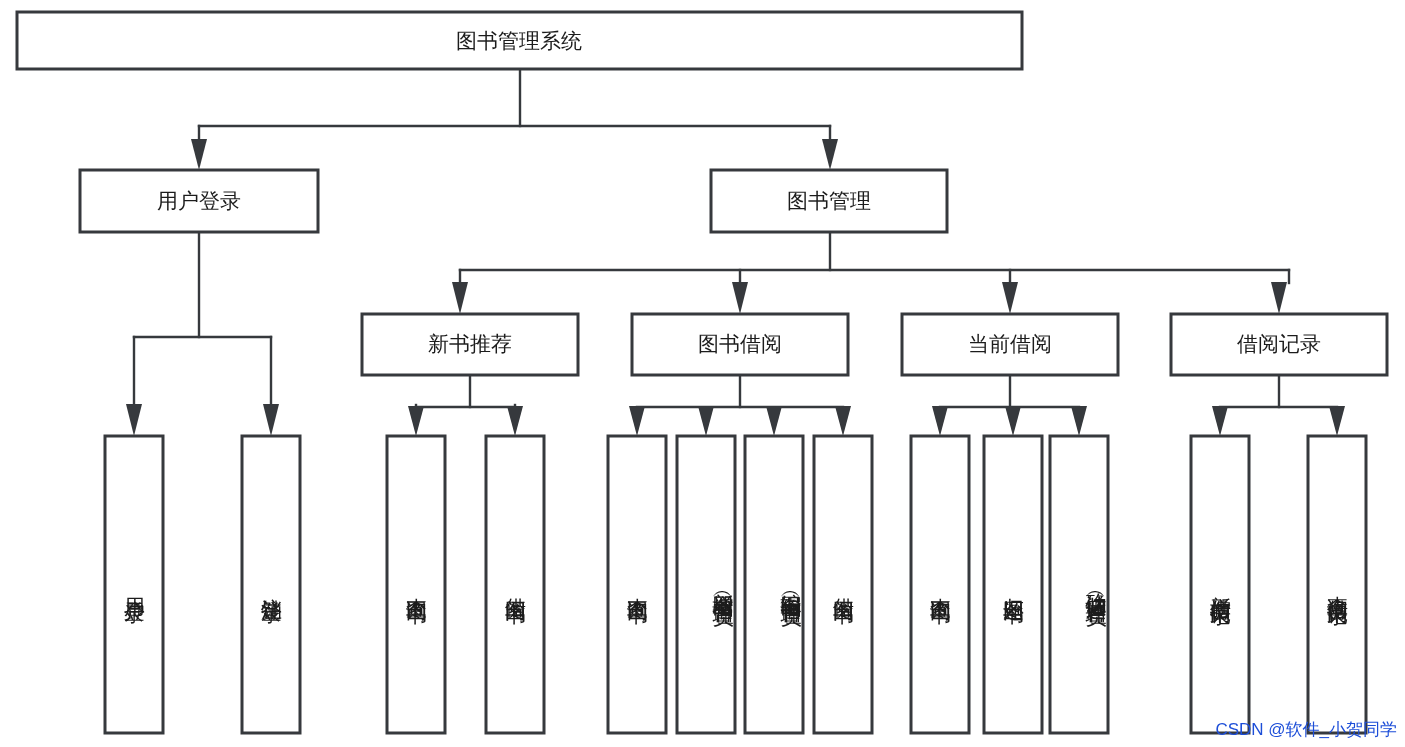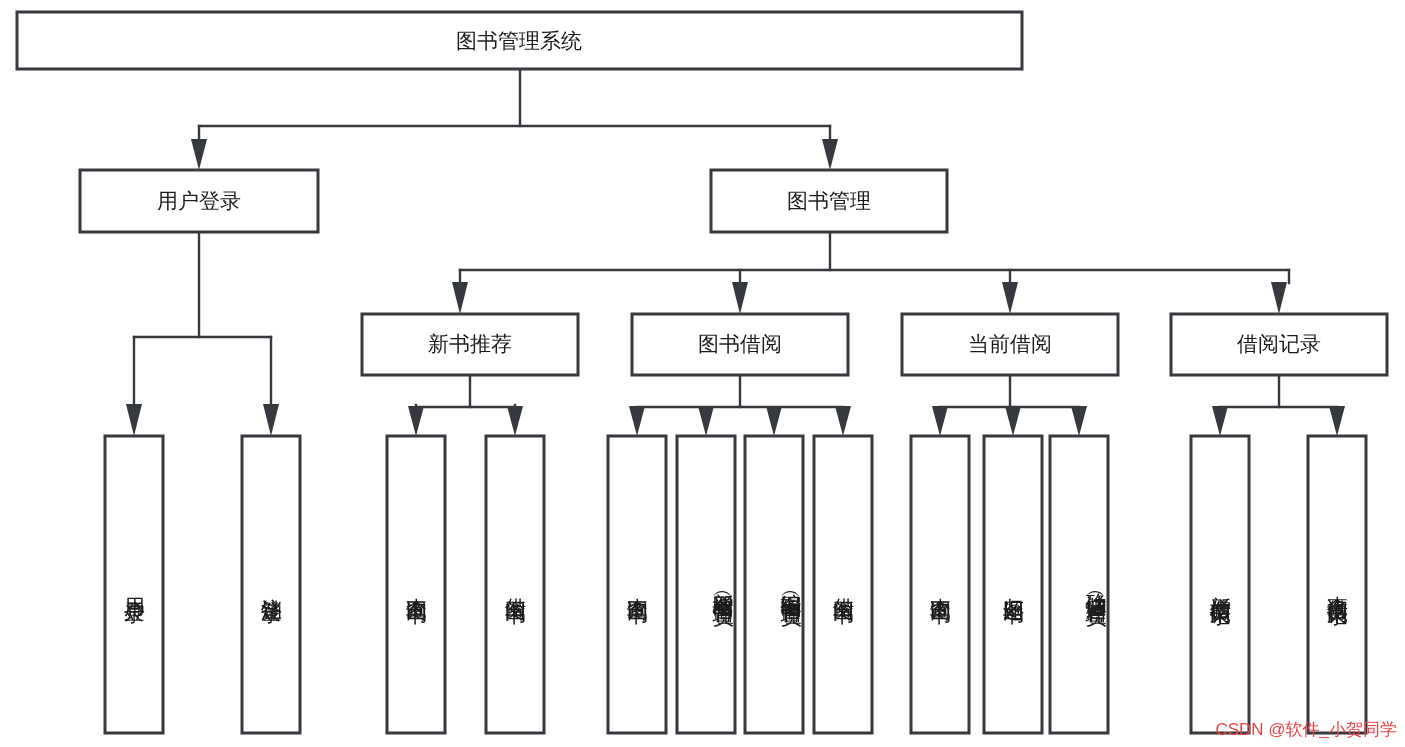--- a/index.html
+++ b/index.html
@@ -63,21 +63,21 @@
     white-space: nowrap;
     pointer-events: none;
     user-select: none;
   }
   .watermark {
     position: absolute;
     right: 8px;
     bottom: 6px;
     font-family: "Liberation Sans", "DejaVu Sans", sans-serif;
     font-size: 17px;
-    color: #ef4444;
+    color: #1d4ed8;
     white-space: nowrap;
     user-select: none;
   }
 </style>
 </head>
 <body>
 
 <div id="diagram-root">
 
   <svg class="flow" viewBox="0 0 1405 747">

